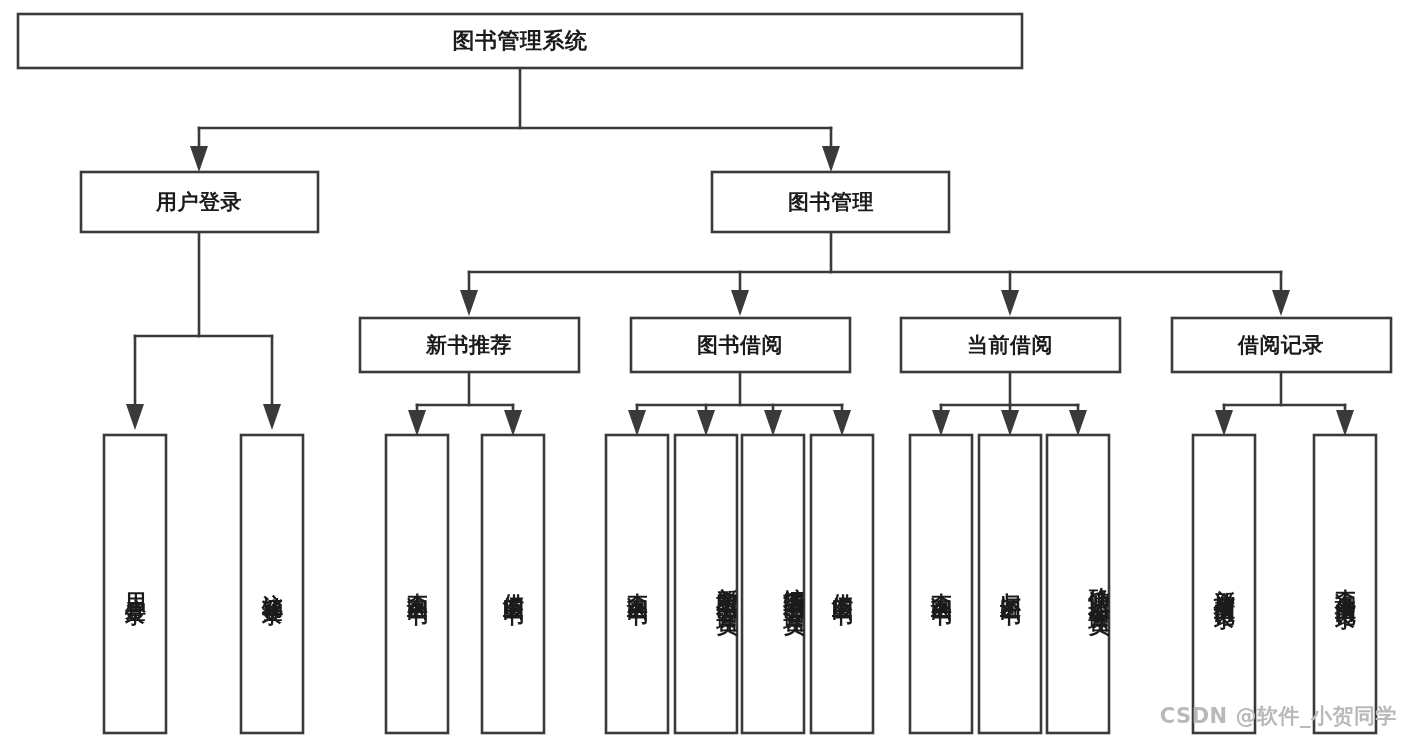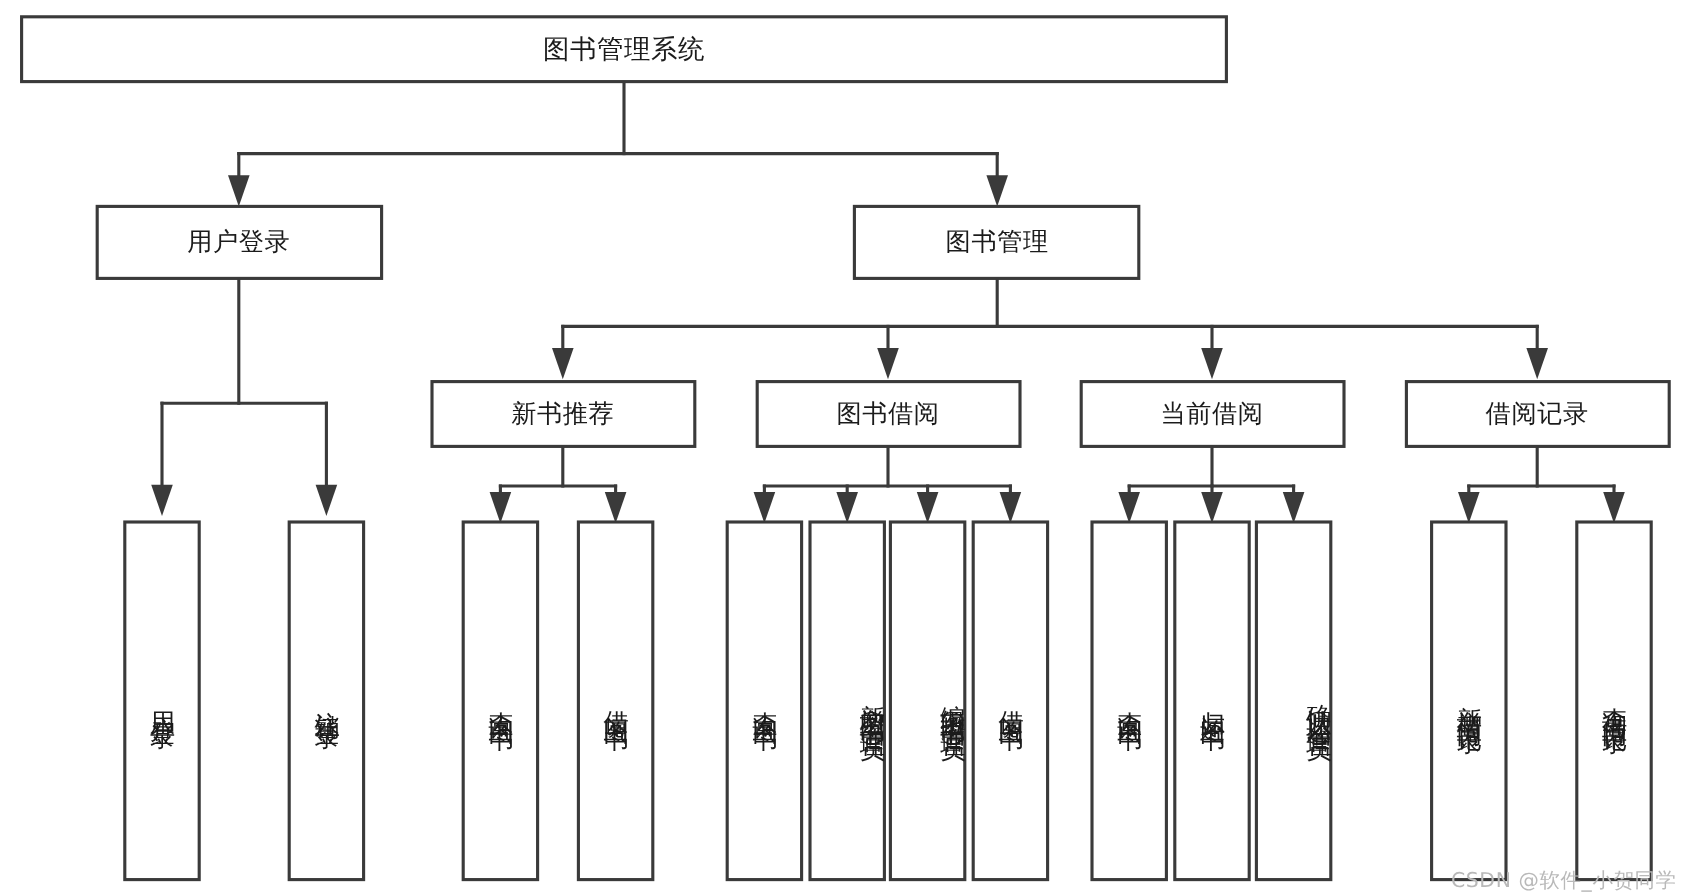--- a/index.html
+++ b/index.html
@@ -11,20 +11,21 @@
     width: 1405px;
     height: 747px;
     overflow: hidden;
     font-family: "DejaVu Sans", "Liberation Sans", sans-serif;
   }
   #diagram-root {
     position: relative;
     width: 1405px;
     height: 747px;
     background: #ffffff;
+    font-weight: bold;
   }
   svg.diagram-svg {
     position: absolute;
     top: 0;
     left: 0;
     width: 1405px;
     height: 747px;
     display: block;
   }
   .node-box {
@@ -71,23 +72,23 @@
     display: flex;
     align-items: center;
     justify-content: center;
     text-align: center;
     white-space: nowrap;
     pointer-events: none;
   }
   .watermark {
     position: absolute;
     right: 8px;
-    bottom: 2px;
-    font-family: "DejaVu Sans", "Liberation Sans", sans-serif;
-    font-size: 17px;
+    bottom: 17px;
+    font-family: "DejaVu Sans", "Liberation Sans", sans-serif;
+    font-size: 21px;
     color: #b9b9b9;
     white-space: nowrap;
     letter-spacing: 0.5px;
   }
 </style>
 </head>
 <body>
 
 <div id="diagram-root">
 

